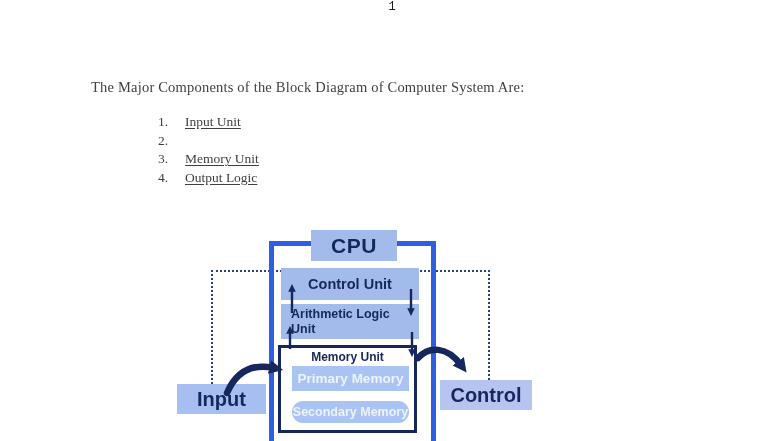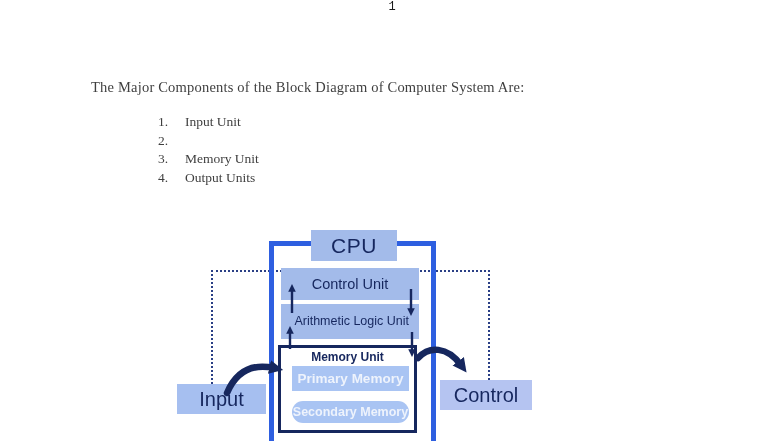--- a/index.html
+++ b/index.html
@@ -26,39 +26,39 @@
   .heading{
     position:absolute; left:91px; top:79px;
     font-size:14.5px; color:var(--doc-text);
     text-underline-offset:3px;
     letter-spacing:0.2px;
   }
   .component-list{position:absolute; left:158px; top:113px;}
   .list-row{display:flex; height:18.6px; line-height:18.6px;
     font-size:13.5px; color:var(--doc-text);}
   .list-num{width:27px;}
-  .item-text{text-underline-offset:2px; white-space:pre;}
+  .item-text{text-decoration:underline; text-underline-offset:2px; white-space:pre;}
 
   
   .diagram{position:absolute; left:0; top:0; width:784px; height:441px;}
   .dotted{position:absolute; z-index:1;}
   .dotted-h{border-top:2px dotted var(--dotted);}
   .dotted-v{border-left:2px dotted var(--dotted);}
 
   .big-rect{
     position:absolute; z-index:2;
     left:269px; top:241px; width:167px; height:205px;
     border:5px solid var(--border-blue); background:transparent;
   }
   .dbox{
     position:absolute; z-index:3;
     background:var(--box-fill); color:var(--navy);
-    font-family:"Liberation Sans", sans-serif; font-weight:400;
+    font-family:"Liberation Sans", sans-serif; font-weight:700;
     display:flex; align-items:center; justify-content:center;
-    text-align:right;
+    text-align:left;
   }
   .cpu-label  {left:311px; top:230px; width:86px;  height:31px; font-size:21px; letter-spacing:0.5px;}
   .control-unit{left:281px; top:268px; width:138px; height:32px; font-size:14.5px;}
   .alu        {left:281px; top:304px; width:138px; height:35px; font-size:12.5px; line-height:15px;}
   .alu span{display:inline-block; width:118px;}
   .memory-box{
     position:absolute; z-index:3;
     left:278px; top:345px; width:139px; height:88px;
     background:#ffffff; border:3px solid var(--navy);
   }
@@ -97,21 +97,21 @@
   </div>
   <div class="list-row">
     <span class="list-num">2.</span>
   </div>
   <div class="list-row">
     <span class="list-num">3.</span>
     <span class="item-text">Memory Unit</span>
   </div>
   <div class="list-row">
     <span class="list-num">4.</span>
-    <span class="item-text">Output Units</span>
+    <span class="item-text">Output Logic</span>
   </div>
 </div>
 
 <div class="diagram">
 
   <div class="dotted dotted-h" style="left:211px; top:270px; width:279px;"></div>
   <div class="dotted dotted-v" style="left:211px; top:270px; height:114px;"></div>
   <div class="dotted dotted-v" style="left:488px; top:270px; height:110px;"></div>
 
   <div class="big-rect"></div>

